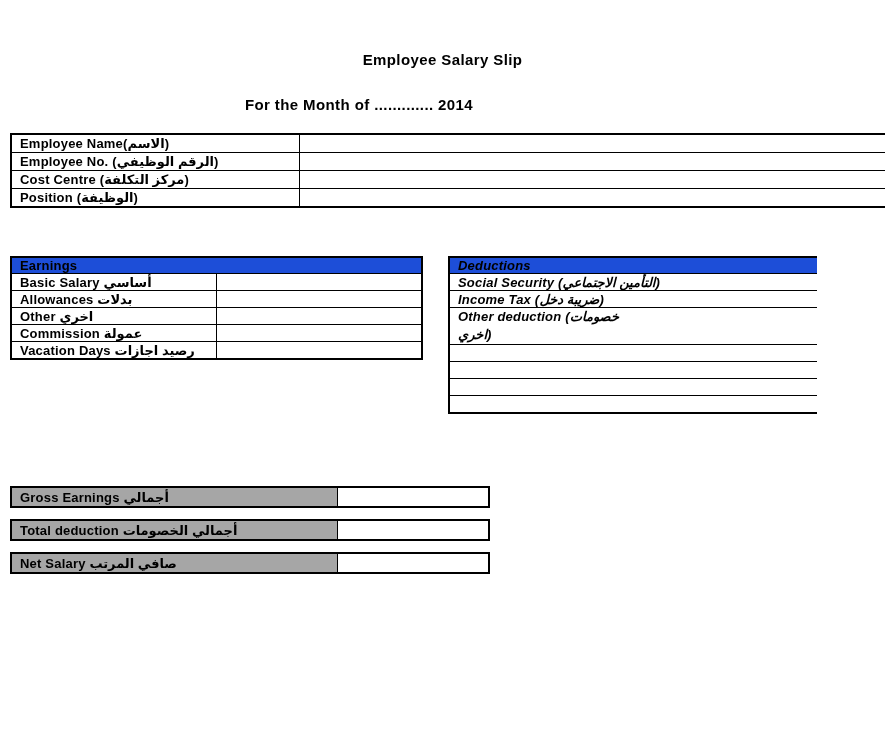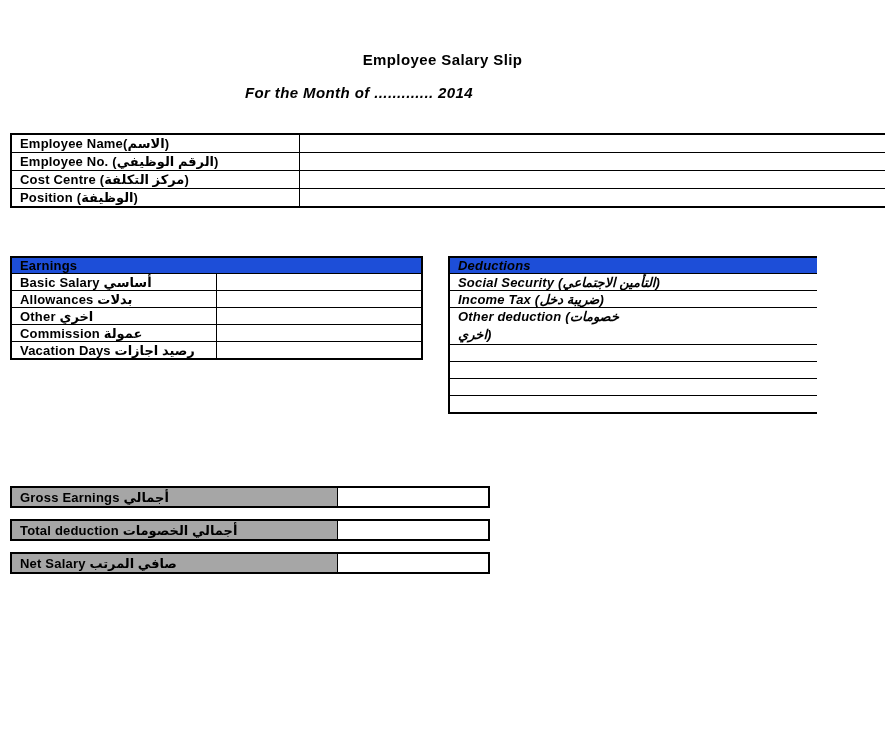--- a/index.html
+++ b/index.html
@@ -2,21 +2,21 @@
 <html><head>
 <meta charset="utf-8">
 <style>
   html,body{margin:0;padding:0;background:#fff;}
   .page{
     position:relative;width:885px;height:742px;background:#ffffff;overflow:hidden;
     font-family:"Liberation Sans","DejaVu Sans",sans-serif;
     font-weight:bold;color:#000;
   }
   .title{position:absolute;top:51px;left:0;width:885px;text-align:center;font-size:15px;letter-spacing:.4px;}
-  .subtitle{position:absolute;top:84px;left:0;width:718px;text-align:center;font-size:15px;letter-spacing:.4px;font-style:italic;}
+  .subtitle{position:absolute;top:96px;left:0;width:718px;text-align:center;font-size:15px;letter-spacing:.4px;}
 
   table{border-collapse:collapse;table-layout:fixed;}
   td{border:1.5px solid #000;font-size:13px;vertical-align:middle;padding:0 4px 0 8px;overflow:hidden;letter-spacing:.2px;}
   .doc-table{border:2px solid #000;}
 
   
   .emp-wrap{position:absolute;left:10px;top:133px;width:875px;overflow:hidden;}
   .emp-table{width:1100px;}
   .emp-table td{height:17px;}
   .emp-table .c1{width:275px;}

